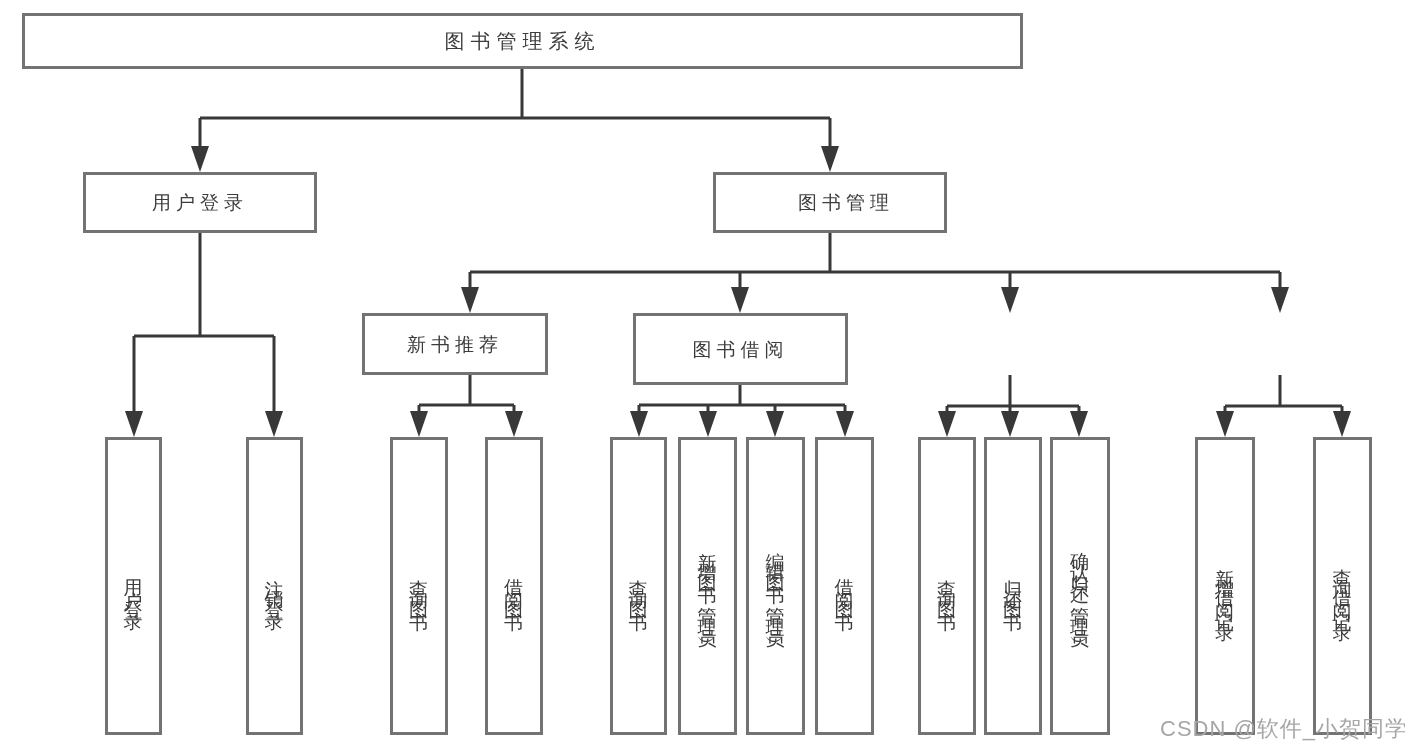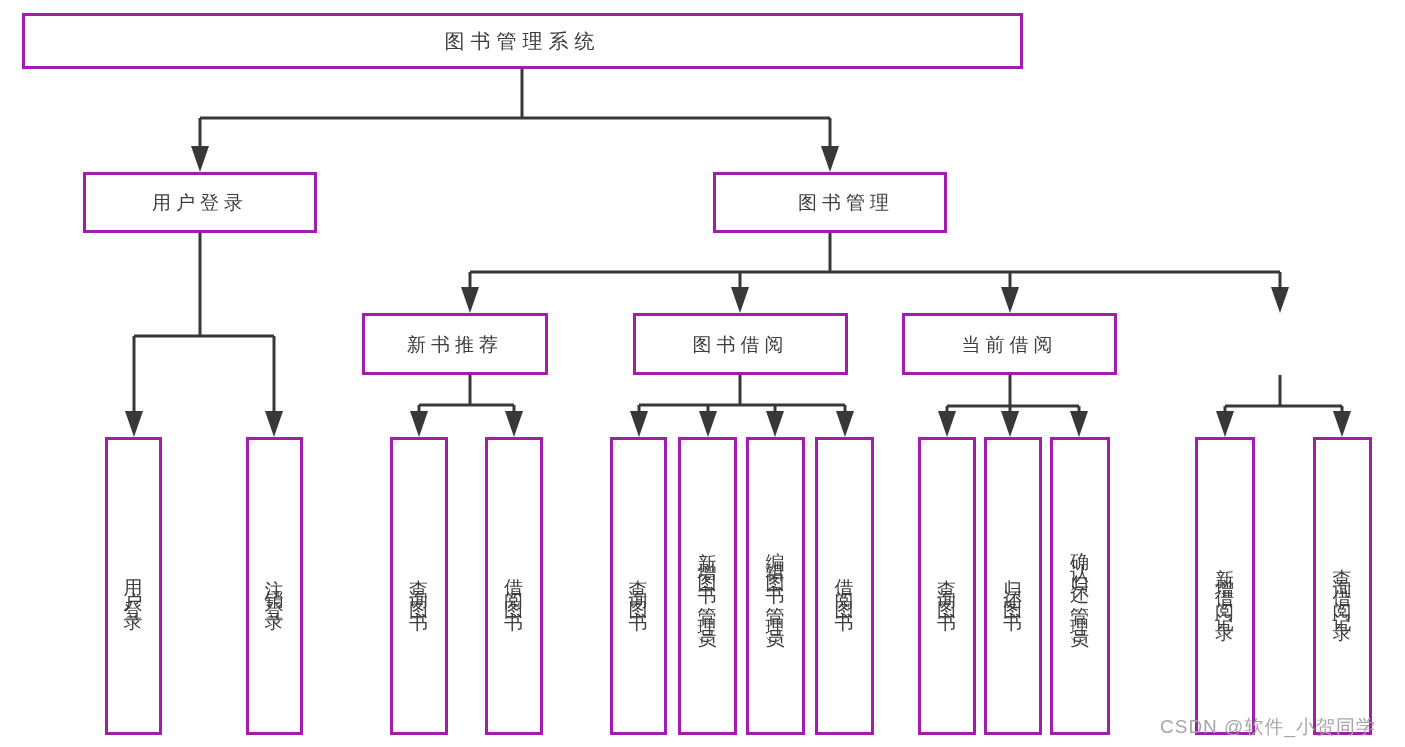--- a/index.html
+++ b/index.html
@@ -18,21 +18,21 @@
   #connectors {
     position: absolute;
     left: 0;
     top: 0;
     z-index: 0;
   }
   .node {
     position: absolute;
     box-sizing: border-box;
     background: #ffffff;
-    border: 3px solid #a21caf;
+    border: 3px solid #737373;
     display: flex;
     align-items: center;
     justify-content: center;
     z-index: 1;
     color: #3d3d3d;
   }
   .node .lbl {
     white-space: nowrap;
     line-height: 1;
   }
@@ -51,21 +51,21 @@
     letter-spacing: 11px;
     white-space: normal;
   }
   #watermark {
     position: absolute;
     left: 1160px;
     top: 714px;
     width: 245px;
     z-index: 2;
     color: #a6a6a6;
-    font-size: 19px;
+    font-size: 22px;
     letter-spacing: 1px;
     white-space: nowrap;
   }
 </style>
 </head>
 <body>
 
 <div id="canvas">
 
   <svg id="connectors" width="1405" height="747" viewBox="0 0 1405 747" xmlns="http://www.w3.org/2000/svg">
@@ -118,25 +118,22 @@
   <div class="node branch" style="left:83px; top:172px; width:234px; height:61px;">
     <span class="lbl">用户登录</span>
   </div>
   <div class="node branch" style="left:713px; top:172px; width:234px; height:61px;padding-left:32px;">
     <span class="lbl">图书管理</span>
   </div>
 
   <div class="node branch" style="left:362px; top:313px; width:186px; height:62px;">
     <span class="lbl">新书推荐</span>
   </div>
-  <div class="node branch" style="left:633px; top:313px; width:215px; height:62px;">
+  <div class="node branch" style="left:633px; top:313px; width:215px; height:72px;">
     <span class="lbl">图书借阅</span>
-  </div>
-  <div class="node branch" style="left:902px; top:313px; width:215px; height:62px;">
-    <span class="lbl">当前借阅</span>
   </div>
 
   <div class="node vert" style="left:105px; top:437px; width:57px; height:298px;">
     <span class="lbl">用户登录</span>
   </div>
   <div class="node vert" style="left:246px; top:437px; width:57px; height:298px;">
     <span class="lbl">注销登录</span>
   </div>
 
   <div class="node vert" style="left:390px; top:437px; width:58px; height:298px;">

